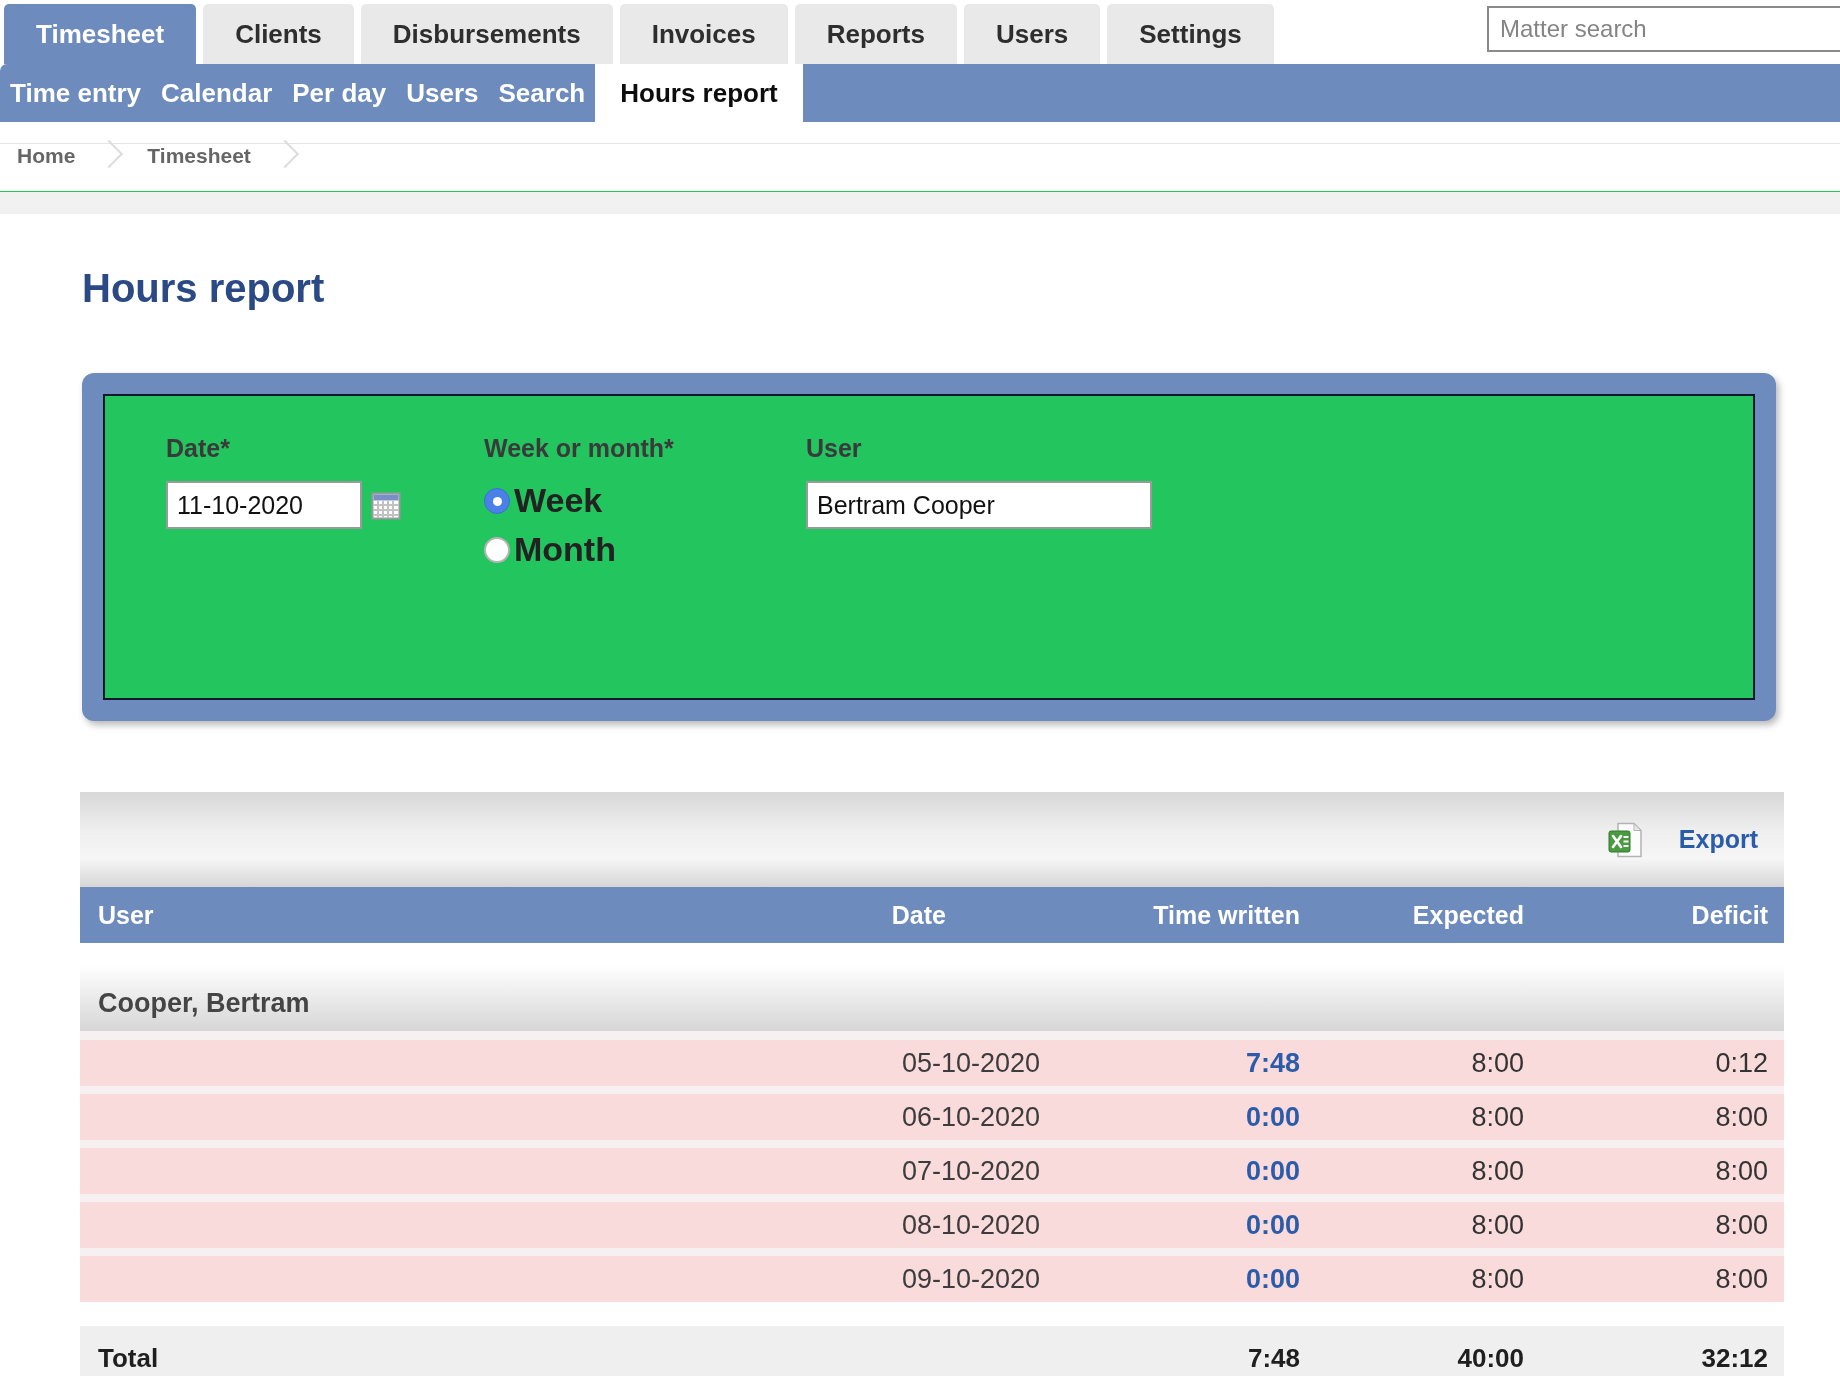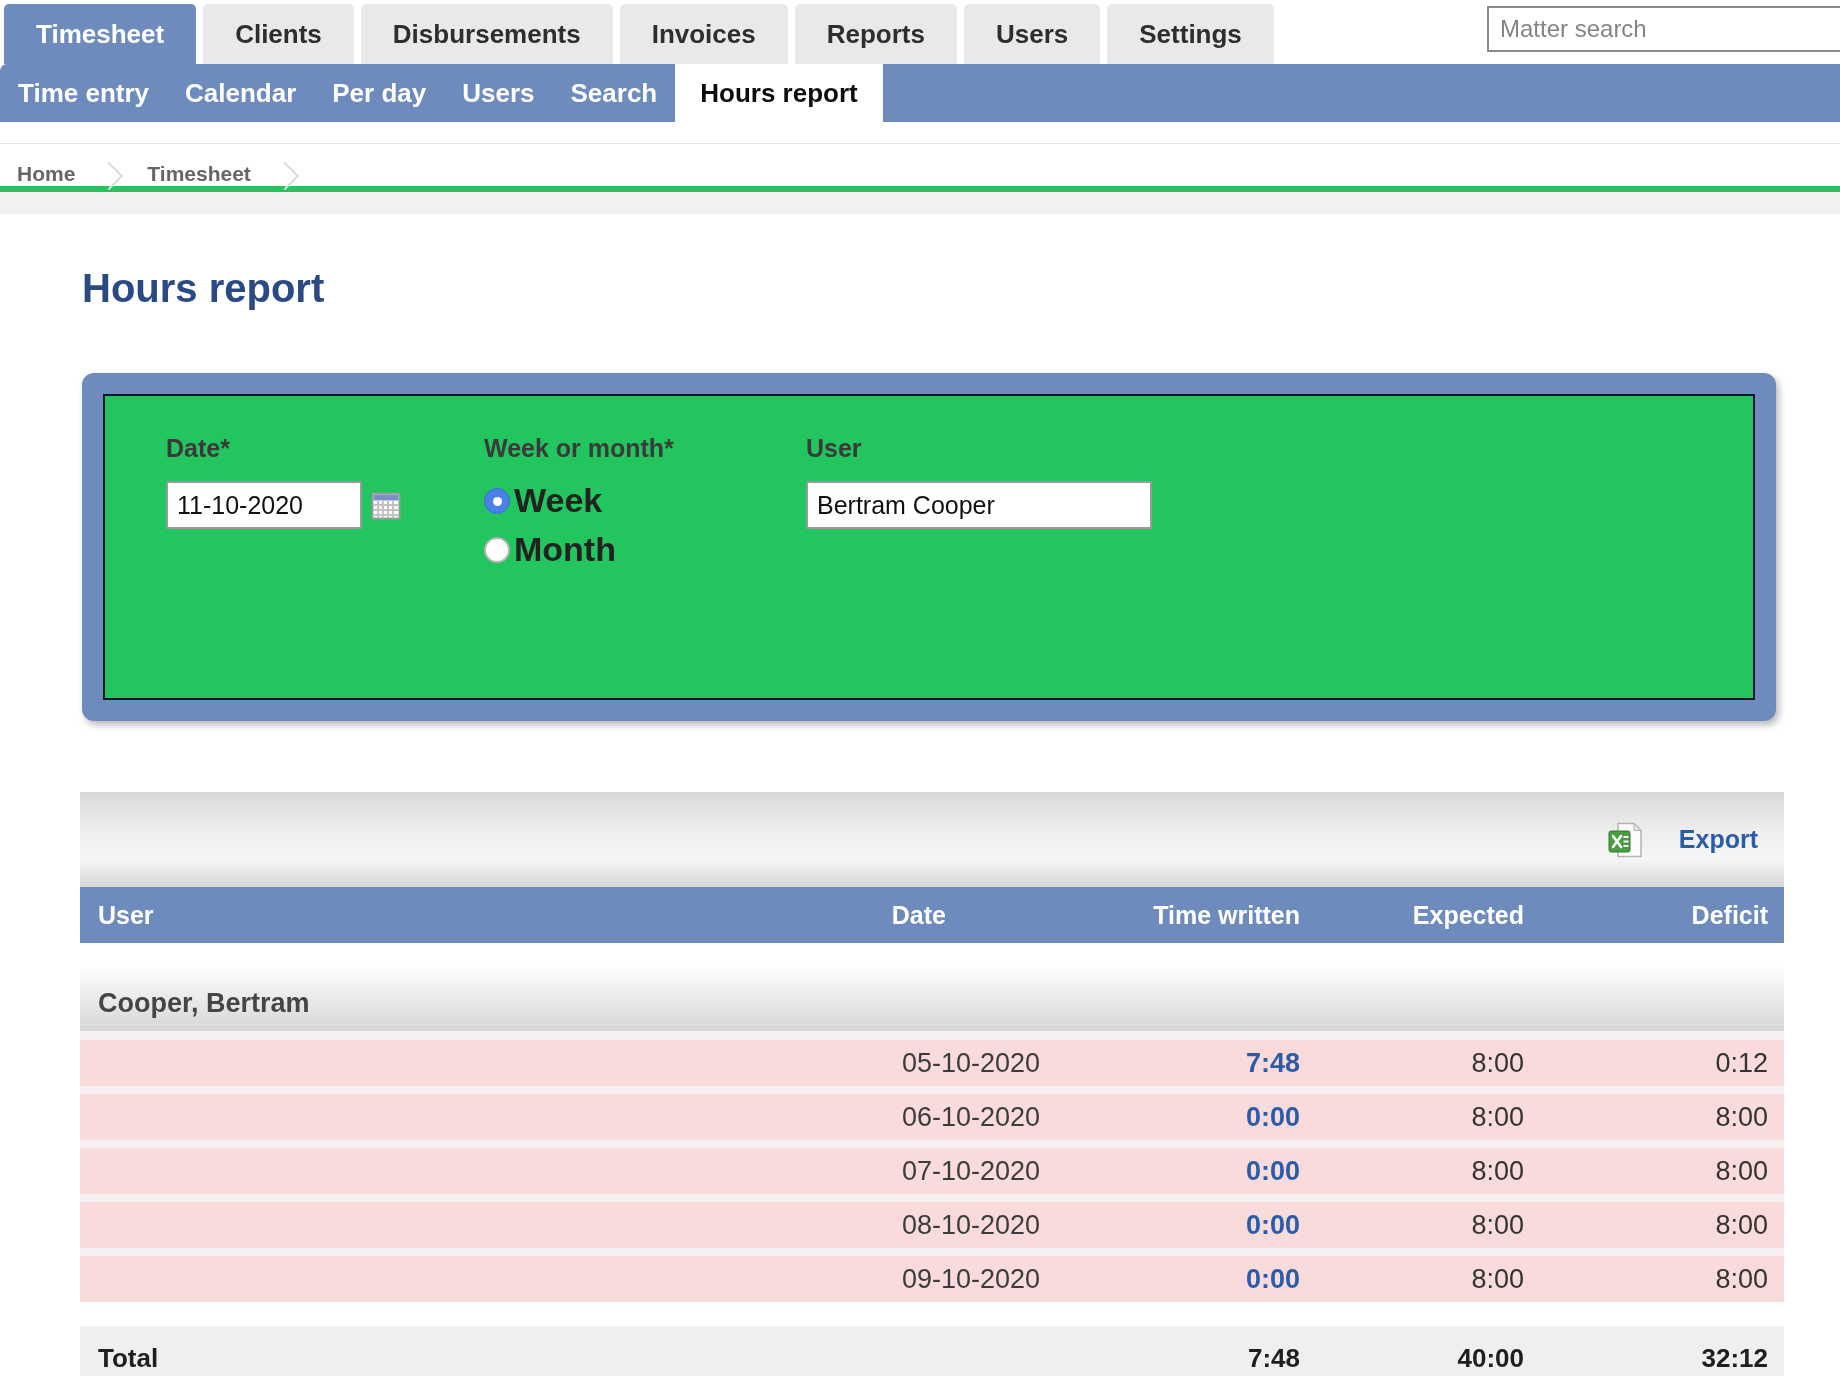--- a/index.html
+++ b/index.html
@@ -11,27 +11,27 @@
   .tabbar { height:64px; display:flex; align-items:flex-end; gap:7px; padding-left:4px; position:relative; background:#fff; }
   .tab { height:60px; line-height:60px; padding:0 32px; background:#e9e9e9; border-radius:5px 5px 0 0;
          font-weight:bold; font-size:26px; color:#2e2e2e; cursor:pointer; white-space:nowrap; }
   .tab.active { background:#6d8bbc; color:#fff; }
   .search { position:absolute; left:1487px; top:6px; width:368px; height:46px; border:2px solid #8a8a8a;
             font-size:24px; padding:0 11px; color:#444; background:#fff; font-family:inherit; }
   .search::placeholder { color:#848484; opacity:1; }
 
   
   .subnav { height:58px; background:#6d8bbc; display:flex; align-items:stretch; border-top-left-radius:7px; }
-  .subitem { line-height:58px; padding:0 18px; color:#fff; font-weight:bold; font-size:26px; cursor:pointer; white-space:nowrap; }
+  .subitem { line-height:58px; padding:0 10px; color:#fff; font-weight:bold; font-size:26px; cursor:pointer; white-space:nowrap; }
   .subitem.active { background:#fff; color:#0d0d0d; padding:0 25px; }
 
   
   .gap-white { height:21px; background:#fff; }
-  .breadcrumb { height:49px; border-top:1px solid #e4e4e4; border-bottom:6px solid #22c55e;
-                display:flex; align-items:flex-end; padding-left:17px; font-weight:bold; font-size:21px; color:#666; background:#fff; }
+  .breadcrumb { height:49px; border-top:1px solid #e4e4e4; border-bottom:1px solid #22c55e;
+                display:flex; align-items:flex-start; padding-left:17px; font-weight:bold; font-size:21px; color:#666; background:#fff; }
   .crumb { margin-right:24px; cursor:pointer; }
   .crumb-arrow { width:20px; height:20px; border-top:2px solid #dcdcdc; border-right:2px solid #dcdcdc;
                  transform:rotate(45deg); margin-right:28px; flex:none; }
   .gray-strip { height:22px; background:#f1f1f1; }
 
   
   h1.title { margin:52px 0 0 82px; font-size:40px; color:#2b4a85; font-weight:bold; }
 
   
   .panel { margin:62px 0 0 82px; width:1694px; height:348px; background:#6d8bbc; border-radius:12px;

